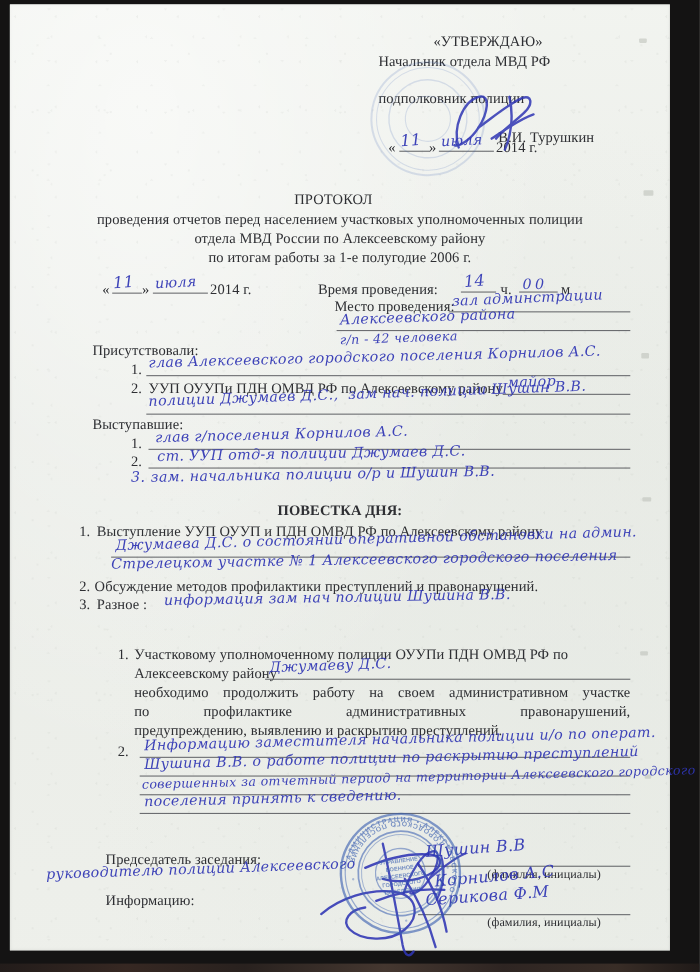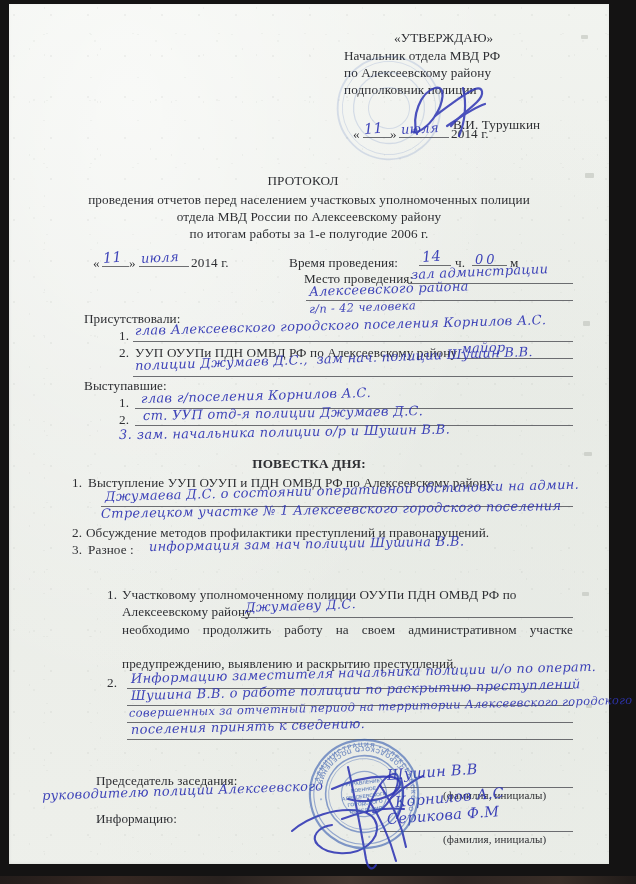--- a/index.html
+++ b/index.html
@@ -72,21 +72,20 @@
 
     <div class="speck" style="left:572px;top:31px;width:7px;height:4px;"></div>
     <div class="speck" style="left:576px;top:169px;width:9px;height:5px;"></div>
     <div class="speck" style="left:574px;top:317px;width:7px;height:5px;"></div>
     <div class="speck" style="left:575px;top:448px;width:8px;height:4px;"></div>
     <div class="speck" style="left:573px;top:588px;width:7px;height:4px;"></div>
     <div class="speck" style="left:577px;top:700px;width:6px;height:4px;"></div>
 
     <div class="pt" style="left:385px;top:26px;">«УТВЕРЖДАЮ»</div>
     <div class="pt" style="left:335px;top:44px;">Начальник отдела МВД РФ</div>
-    <div class="pt" style="left:335px;top:61px;">по Алексеевскому району</div>
     <div class="pt" style="left:335px;top:78px;">подполковник полиции</div>
     <div class="pt" style="left:444px;top:101px;margin-top:12px;">В.И. Турушкин</div>
 
     <div class="pt" style="left:344px;top:122px;">«</div>
     <div class="hw lg" style="left:355px;top:118px;transform:rotate(-4deg);">11</div>
     <div class="pt" style="left:381px;top:122px;">»</div>
     <div class="hw" style="left:392px;top:119px;transform:rotate(-3deg);">июля</div>
     <div class="pt" style="left:442px;top:122px;">2014 г.</div>
     <div class="rule" style="left:354px;top:133px;width:28px;"></div>
     <div class="rule" style="left:390px;top:133px;width:50px;"></div>
@@ -170,20 +169,21 @@
     <div class="hw" style="left:140px;top:536px;transform:rotate(-1deg);">информация зам нач полиции Шушина В.В.</div>
 
 
     <div class="pt" style="left:98px;top:583px;">1.</div>
     <div class="pt" style="left:113px;top:583px;">Участковому уполномоченному полиции ОУУПи ПДН ОМВД РФ по</div>
     <div class="pt" style="left:113px;top:600px;">Алексеевскому району</div>
     <div class="hw" style="left:236px;top:597px;transform:rotate(-2deg);">Джумаеву Д.С.</div>
     <div class="rule" style="left:232px;top:613px;width:332px;"></div>
 
     <div class="just" style="left:113px;top:617px;width:451px;">необходимо продолжить работу на своем административном участке</div>
+    <div class="just" style="left:113px;top:634px;width:451px;">по профилактике административных правонарушений,</div>
     <div class="just last" style="left:113px;top:651px;width:451px;">предупреждению, выявлению и раскрытию преступлений.</div>
 
     <div class="pt" style="left:98px;top:671px;">2.</div>
     <div class="hw" style="left:122px;top:668px;transform:rotate(-1.5deg);">Информацию заместителя начальника полиции и/о по операт.</div>
     <div class="rule" style="left:118px;top:684px;width:446px;"></div>
     <div class="hw" style="left:122px;top:685px;transform:rotate(-1.5deg);">Шушина В.В. о работе полиции по раскрытию преступлений</div>
     <div class="rule" style="left:118px;top:701px;width:446px;"></div>
     <div class="hw sm" style="left:120px;top:702px;transform:rotate(-1.5deg);">совершенных за отчетный период на территории Алексеевского городского</div>
     <div class="rule" style="left:118px;top:718px;width:446px;"></div>
     <div class="hw" style="left:122px;top:719px;transform:rotate(-1.5deg);">поселения принять к сведению.</div>

